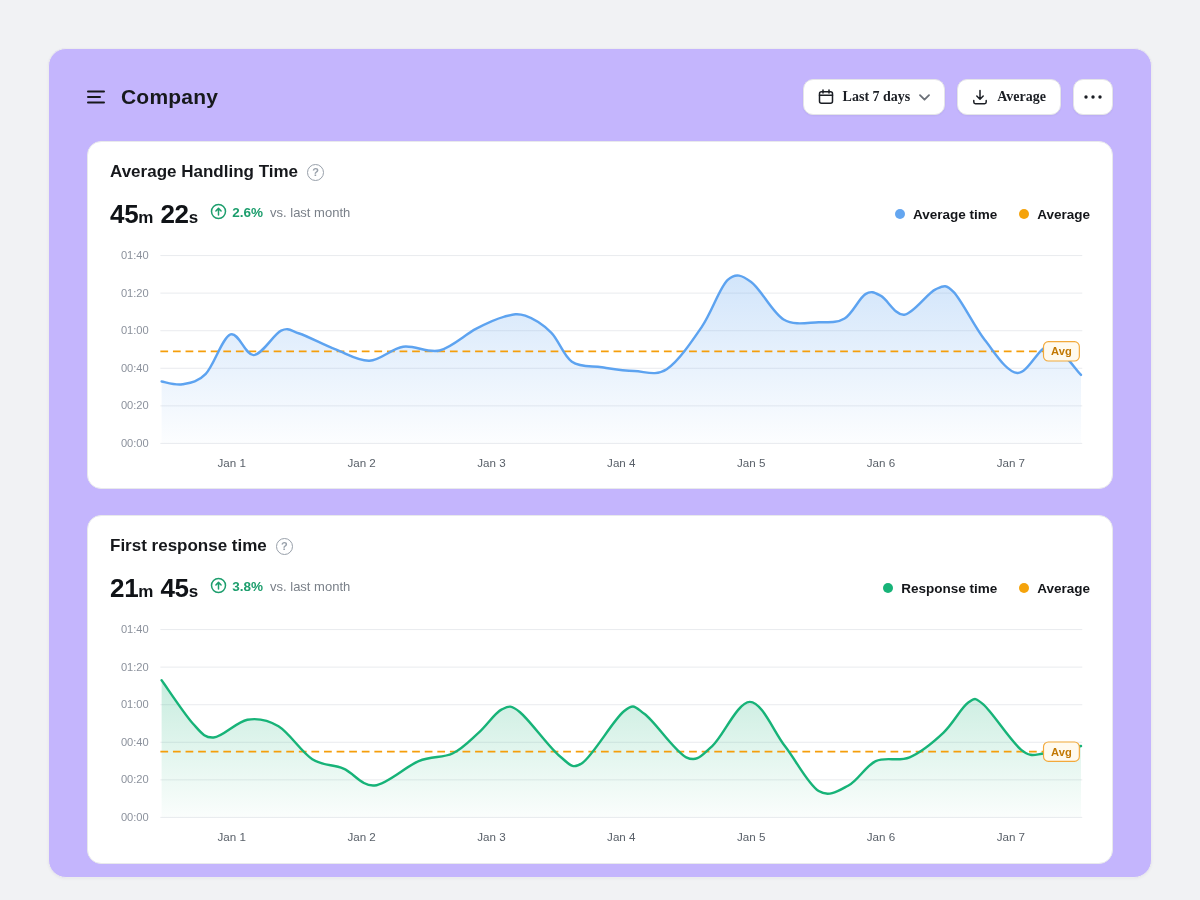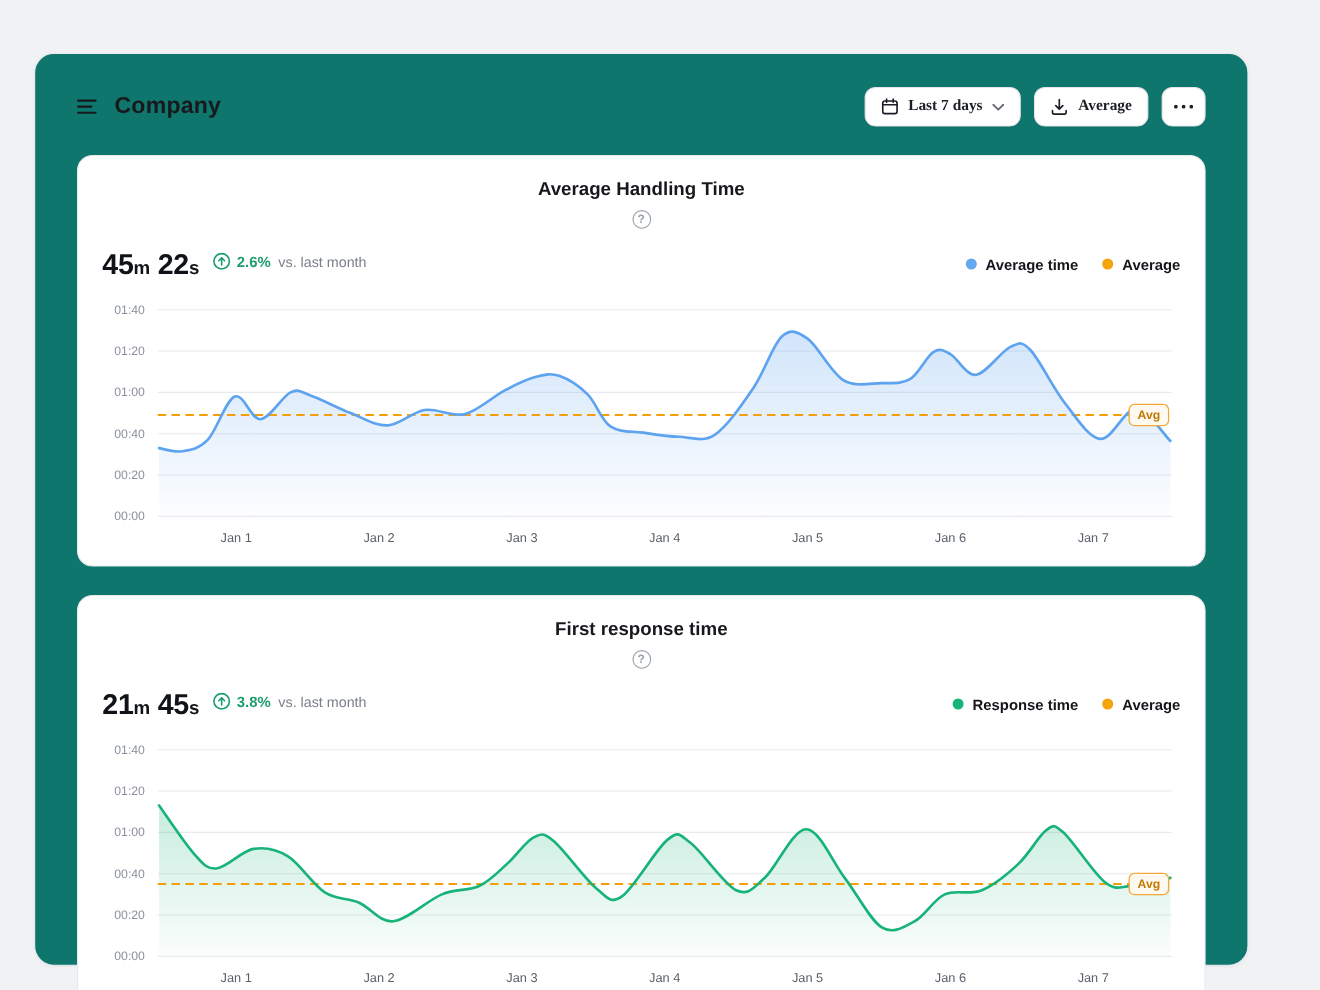--- a/index.html
+++ b/index.html
@@ -4,22 +4,22 @@
 <style>
   * { box-sizing: border-box; margin: 0; padding: 0; }
   html,body { width:1200px; height:900px; }
   body {
     background:#f1f2f4;
     font-family:"Liberation Sans", sans-serif;
     color:#16181c;
     position:relative;
   }
   .app-card {
-    position:absolute; left:31px; top:48px; width:1104px; height:830px;
-    background:#0f766e; border:1px solid #ececee; border-radius:18px;
+    position:absolute; left:48px; top:48px; width:1104px; height:830px;
+    background:#c4b5fd; border:1px solid #ececee; border-radius:18px;
     box-shadow:0 1px 3px rgba(16,24,40,.04);
     padding:30px 38px 10px;
   }
   
   .header-row { display:flex; align-items:center; justify-content:space-between; margin-bottom:26px; }
   .header-left { display:flex; align-items:center; gap:16px; }
   .page-title { font-size:21px; font-weight:700; color:#17191c; letter-spacing:.2px; }
   .header-right { display:flex; align-items:center; gap:12px; }
   .btn {
     display:flex; align-items:center; gap:9px; height:36px; padding:0 14px;
@@ -28,21 +28,21 @@
     box-shadow:0 1px 2px rgba(16,24,40,.05);
     font-family:Liberation Serif, serif;
   }
   .btn svg { display:block; }
   .more-btn { width:40px; justify-content:center; padding:0; }
   
   .chart-card {
     border:1px solid #e8e9ec; border-radius:14px; background:#fff;
     padding:20px 22px 12px; margin-bottom:26px;
   }
-  .card-title-row { display:flex; align-items:center; gap:9px;flex-direction:column; }
+  .card-title-row { display:flex; align-items:center; gap:9px; }
   .card-title { font-size:17px; font-weight:700; color:#16181c; }
   .help-icon {
     width:17px; height:17px; border:1.4px solid #98a0aa; border-radius:50%;
     color:#98a0aa; font-size:11px; font-weight:700;
     display:flex; align-items:center; justify-content:center;
   }
   .stat-row { display:flex; align-items:center; justify-content:space-between; margin-top:14px; height:36px; }
   .stat-left { display:flex; align-items:baseline; }
   .stat-num { font-size:26px; font-weight:700; color:#101317; letter-spacing:-.3px; }
   .stat-unit { font-size:17px; font-weight:700; color:#101317; margin-right:7px; }

